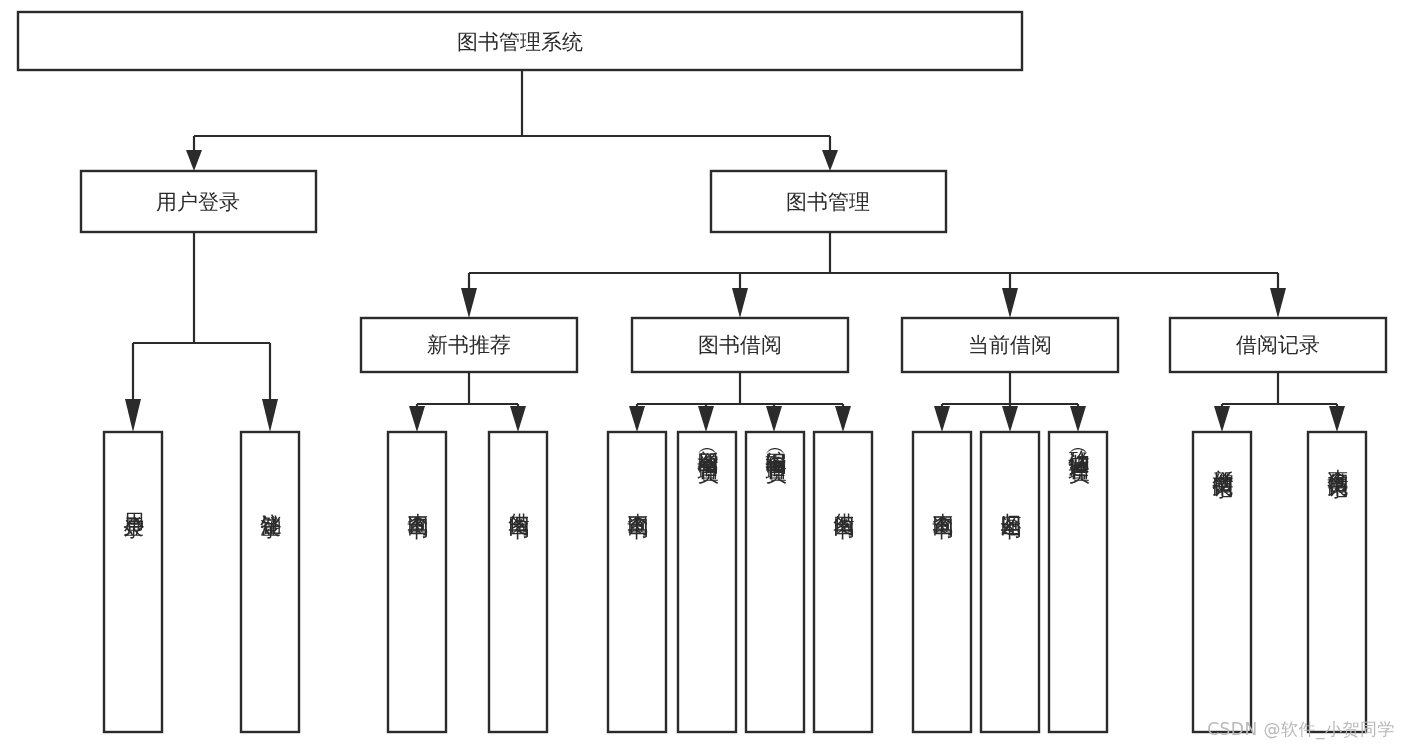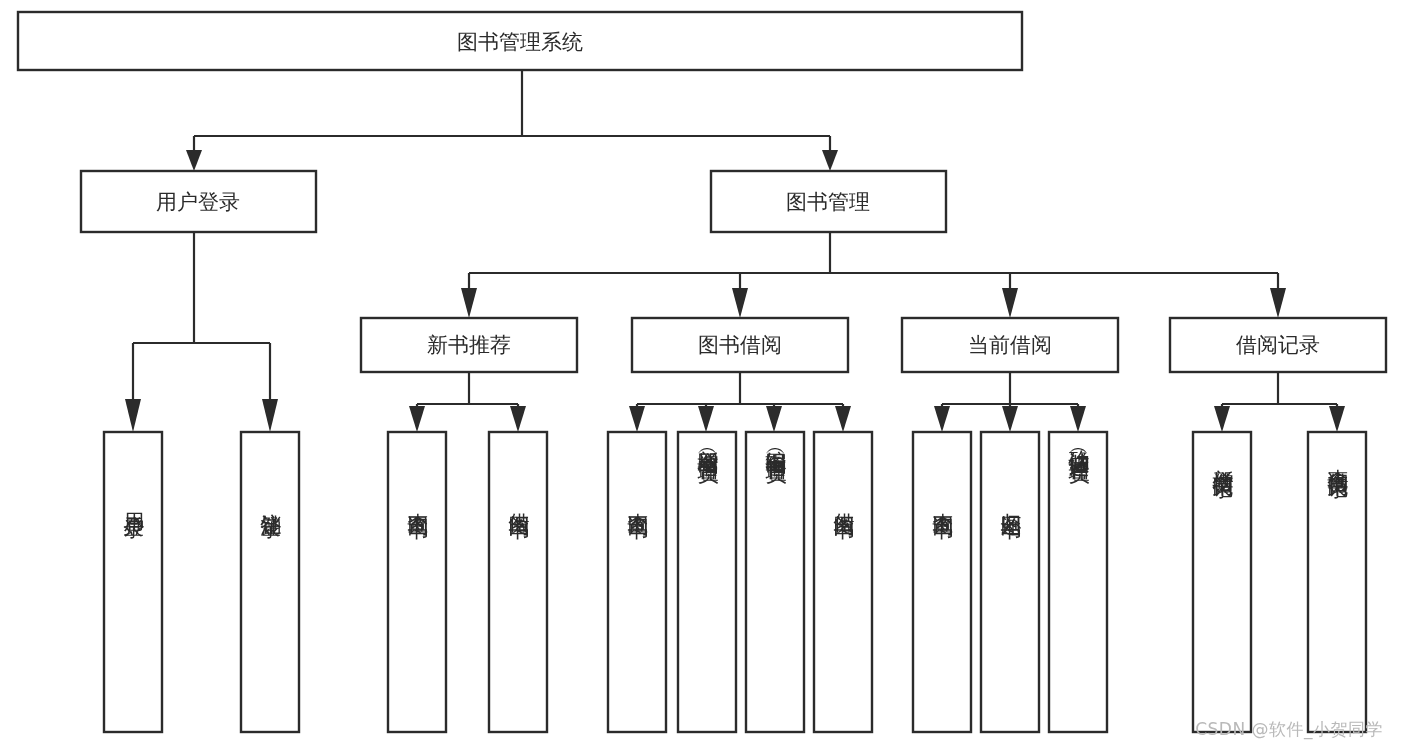--- a/index.html
+++ b/index.html
@@ -55,21 +55,21 @@
     font-size: 21px;
     fill: #2b2b2b;
     writing-mode: vertical-rl;
     text-orientation: upright;
     glyph-orientation-vertical: 0;
     text-anchor: middle;
     letter-spacing: 2px;
   }
   .watermark-text {
     position: absolute;
-    right: 22px;
+    right: 10px;
     bottom: 6px;
     font-family: "DejaVu Sans", "Liberation Sans", sans-serif;
     font-size: 17px;
     color: #b9b9b9;
     white-space: nowrap;
     user-select: none;
     letter-spacing: 0.5px;
   }
 </style>
 </head>

